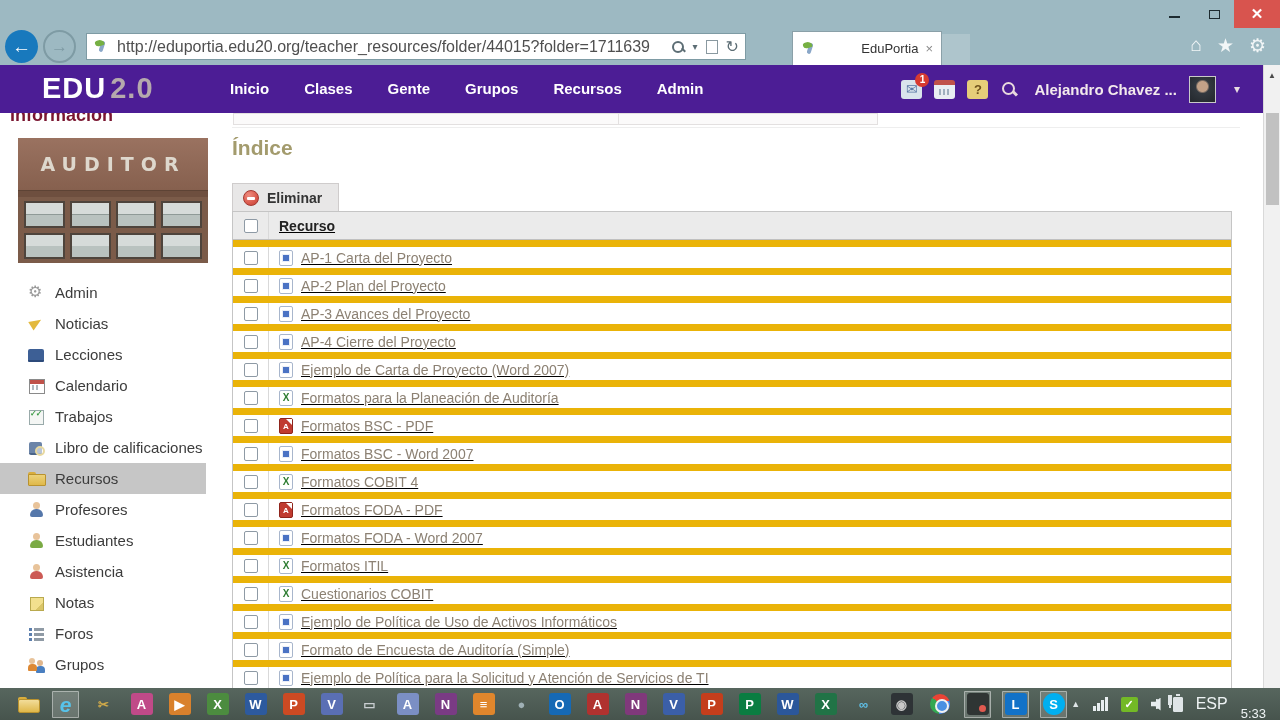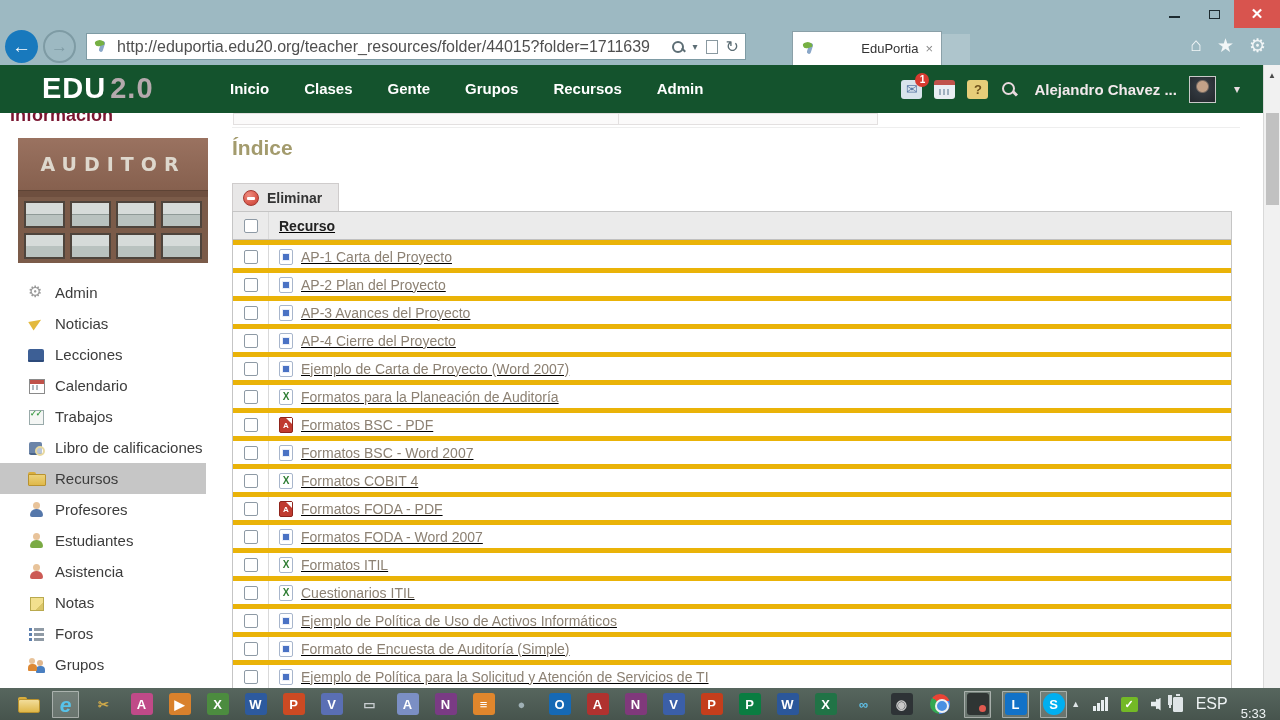--- a/index.html
+++ b/index.html
@@ -32,21 +32,21 @@
   .caret-down { font-size:10px; color:#5c6d74; }
   .page-ic { width:12px; height:14px; border:1.5px solid #8a99a0; background:#fff; }
   .refresh-ic { font-size:16px; color:#5c6d74; }
   .tab { position:absolute; left:792px; top:3px; width:150px; height:34px; background:#fff; border:1px solid #8aa0a8; border-bottom:none; display:flex; align-items:center; padding:0 8px; gap:7px;text-align:right; }
   .tab-title { font-size:13px; color:#333; flex:1; }
   .tab-close { color:#8a8a8a; font-size:13px; }
   .newtab-stub { position:absolute; left:942px; top:6px; width:28px; height:31px; background:#aec5cc; }
   .chrome-right { position:absolute; right:14px; top:6px; display:flex; gap:15px; font-size:19px; color:#f2f6f7; }
 
   
-  .navbar { position:absolute; top:65px; left:0; width:1280px; height:48px; background:#14532d; }
+  .navbar { position:absolute; top:65px; left:0; width:1280px; height:48px; background:#4c1d95; }
   .logo { position:absolute; left:42px; top:7px; font-size:29px; font-weight:bold; letter-spacing:1px; }
   .logo .edu { color:#fff; } .logo .ver { color:#b5a9ad; margin-left:4px; }
   .nav-links { position:absolute; left:230px; top:0; height:48px; display:flex; align-items:center; gap:35px; list-style:none; }
   .nav-links a { color:#fff; font-size:15px; font-weight:bold; text-decoration:none; }
   .nav-right { position:absolute; right:40px; top:0; height:48px; display:flex; align-items:center; gap:12px; }
   .nb-ic { width:21px; height:19px; border-radius:3px; background:#d9e4ec; position:relative; display:flex; align-items:center; justify-content:center; font-size:12px; color:#5b7aa6; }
   .nb-ic.mail::before { content:"✉"; font-size:14px; }
   .badge { position:absolute; top:-7px; right:-7px; min-width:14px; height:14px; border-radius:7px; background:#d83a30; color:#fff; font-size:10px; font-weight:bold; display:flex; align-items:center; justify-content:center; padding:0 3px; }
   .nb-ic.cal { background:linear-gradient(#c0524a 0 5px, #e9eef2 5px); }
   .nb-ic.cal::before { content:""; width:11px; height:6px; margin-top:5px; background:repeating-linear-gradient(90deg,#9fb0be 0 2px,transparent 2px 4px); }
@@ -105,21 +105,21 @@
   .index-title { position:absolute; left:0; top:23px; font-size:21px; font-weight:bold; color:#a39b6d; }
   .btn-eliminar { position:absolute; left:0; top:70px; height:29px; padding:0 16px 0 10px; background:#e8e7e7; border:1px solid #cfcccc; border-bottom:none; display:flex; align-items:center; gap:8px; font-size:14px; font-weight:bold; color:#333; cursor:pointer; }
   .minus-circle { width:16px; height:16px; border-radius:50%; background:radial-gradient(circle at 35% 30%, #ef8d80, #d85548 65%, #b84038); border:1px solid #a33830; position:relative; }
   .minus-circle::before { content:""; position:absolute; left:3px; top:6px; width:8px; height:2.5px; background:#fff; border-radius:1px; }
 
   .rtable { position:absolute; left:0; top:98px; width:1000px; border:1px solid #c5c5c5; background:#fff; }
   .thead { height:28px; background:#ebebeb; border-bottom:1px solid #c0c0c0; display:flex; align-items:center; }
   .thead .hdr { font-size:14px; font-weight:bold; color:#222; }
   .cbcell { width:36px; flex:0 0 36px; display:flex; align-items:center; justify-content:center; align-self:stretch; border-right:1px solid #d9d9d9; }
   .cb { width:14px; height:14px; border:1px solid #8e9aa5; background:#fff; border-radius:2px; }
-  .trow { height:28px; display:flex; align-items:center; border-top:5px solid #eab308; }
+  .trow { height:28px; display:flex; align-items:center; border-top:7px solid #eab308; }
   .trow:first-of-type { border-top:none; }
   .fcell { display:flex; align-items:center; gap:8px; padding-left:10px;text-decoration:underline; }
   .fi { width:14px; height:16px; background:#fff; border:1px solid #a8b6cc; border-radius:2px; position:relative; flex:0 0 14px; }
   .fi.word::after { content:""; position:absolute; left:2px; top:3px; width:8px; height:8px; background:#4a72c4; box-shadow:0 0 0 1px #e9eef8 inset; }
   .fi.excel::after { content:"X"; position:absolute; left:0; top:1px; width:12px; text-align:center; font-size:10px; font-weight:bold; color:#2e7d32; }
   .fi.pdf { background:#c03b30; border-color:#8f241c; }
   .fi.pdf::before { content:""; position:absolute; top:0; right:0; border-style:solid; border-width:3px; border-color:#fff #fff #c03b30 #c03b30; }
   .fi.pdf::after { content:"A"; position:absolute; left:0; top:3px; width:12px; text-align:center; font-size:8px; font-weight:bold; color:#fff; }
   .rlink { font-size:14px; color:#8c8173; text-decoration:none; cursor:pointer; }
 
@@ -425,21 +425,21 @@
             <span class="fi excel"></span>
             <a class="rlink">Formatos ITIL</a>
           </span>
         </div>
         <div class="trow">
           <span class="cbcell">
             <span class="cb"></span>
           </span>
           <span class="fcell">
             <span class="fi excel"></span>
-            <a class="rlink">Cuestionarios ITIL</a>
+            <a class="rlink">Cuestionarios COBIT</a>
           </span>
         </div>
         <div class="trow">
           <span class="cbcell">
             <span class="cb"></span>
           </span>
           <span class="fcell">
             <span class="fi word"></span>
             <a class="rlink">Ejemplo de Política de Uso de Activos Informáticos</a>
           </span>

